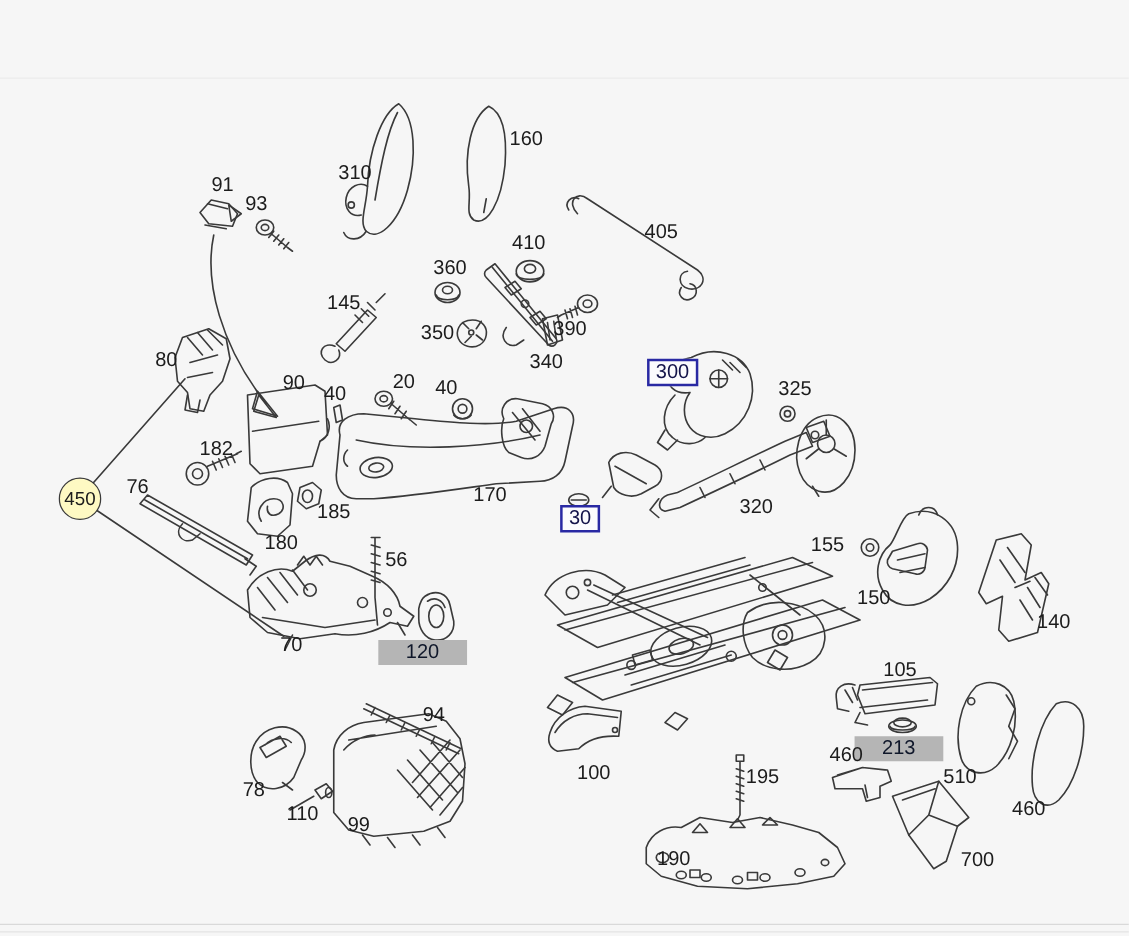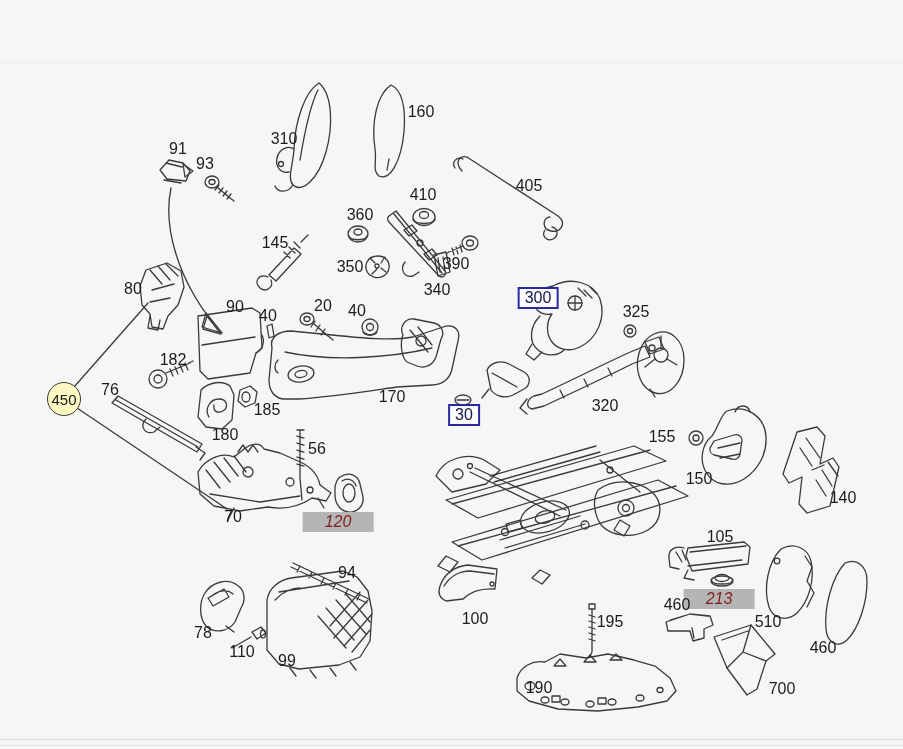--- a/index.html
+++ b/index.html
@@ -16,21 +16,21 @@
   }
   .lbl{
     position:absolute;transform:translate(-50%,-50%);
     font-size:16px;color:#1c1c1c;white-space:nowrap;line-height:1;z-index:5;
   }
   .lbl.blue{
     border:2px solid #2929a3;background:#fbfbfd;color:#14144a;
     padding:1px 5px;
   }
   .lbl.gray{
-    background:#b5b5b5;color:#7f1d1d;padding:2px 22px;font-style:italic;
+    background:#b5b5b5;color:#0f172a;padding:2px 22px;
   }
   .lbl.circle{
     width:32px;height:32px;border:1.6px solid #3a3a3a;border-radius:50%;
     background:#fef9c3;display:flex;align-items:center;justify-content:center;
     font-size:15px;
   }
 </style>
 </head>
 <body>
 

